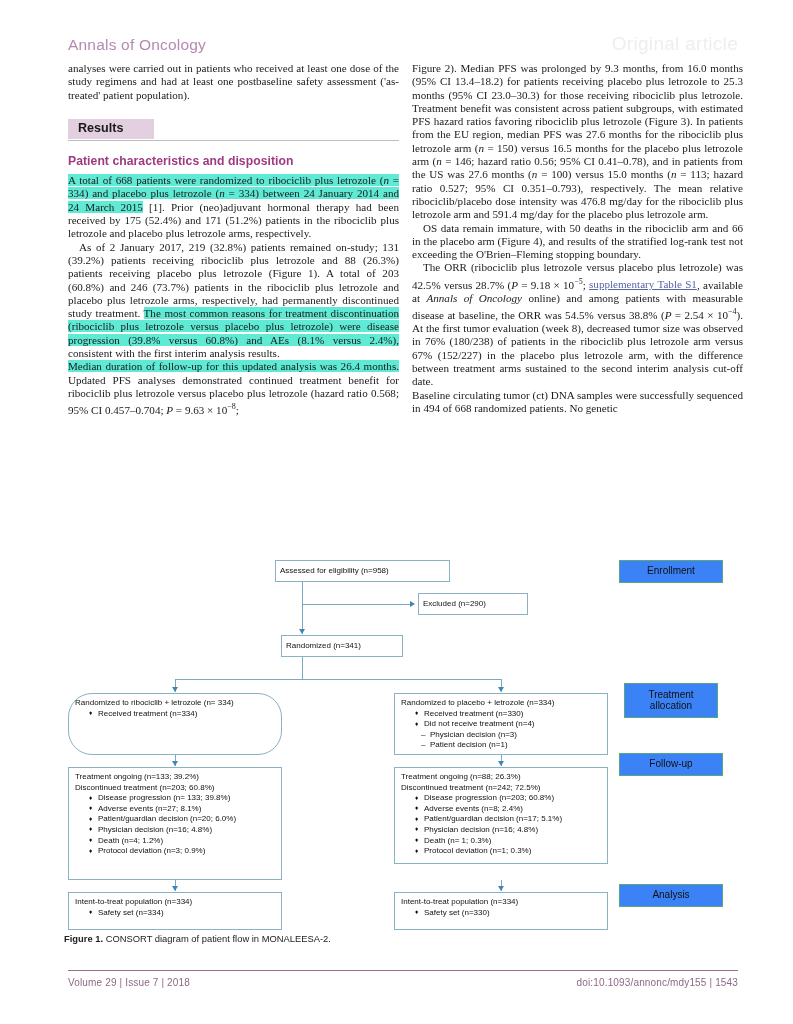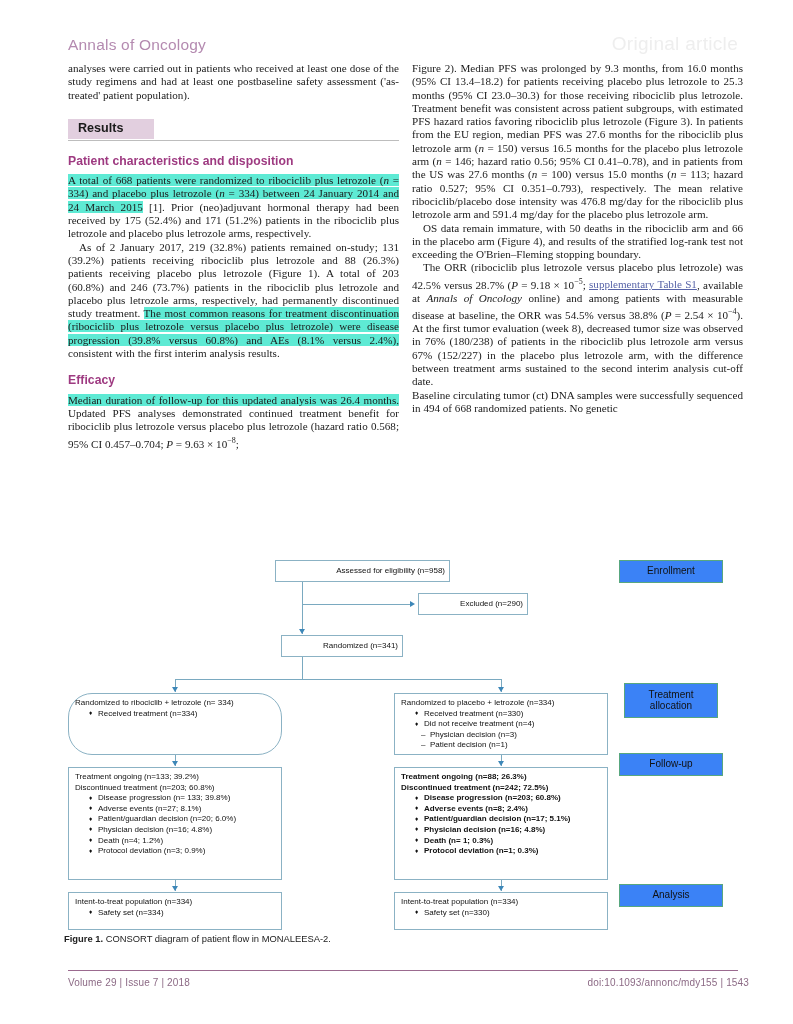--- a/index.html
+++ b/index.html
@@ -119,21 +119,21 @@
     font-family: "Liberation Sans", sans-serif;
     font-size: 8.0px;
     line-height: 10.6px;
     color: #111;
     padding: 4px 6px;
   }
   .fbox.center {
     text-align: center;
     display: flex;
     align-items: center;
-    justify-content: flex-end;
+    justify-content: flex-start;
     padding: 2px 4px;
   }
   .fbox ul {
     margin: 0;
     padding: 0 0 0 14px;
     list-style: none;
   }
   .fbox ul li {
     position: relative;
     padding-left: 9px;
@@ -213,21 +213,21 @@
     position: absolute;
     left: 68px;
     top: 977px;
     font-family: "Liberation Sans", sans-serif;
     font-size: 10px;
     color: #8c6a85;
     letter-spacing: 0.15px;
   }
   .footer-right {
     position: absolute;
-    right: 44px;
+    right: 55px;
     top: 977px;
     font-family: "Liberation Sans", sans-serif;
     font-size: 10px;
     color: #8c6a85;
     letter-spacing: 0.15px;
   }
 </style>
 </head>
 <body>
 
@@ -243,21 +243,20 @@
       <div class="rule"></div>
       <span class="band">Results</span>
     </div>
 
     <h3 class="sub">Patient characteristics and disposition</h3>
 
     <p><span class="hl">A total of 668 patients were randomized to ribociclib plus letrozole (</span><span class="hl ital">n</span><span class="hl"> = 334) and placebo plus letrozole (</span><span class="hl ital">n</span><span class="hl"> = 334) between 24 January 2014 and 24 March 2015</span><span> [1]. Prior (neo)adjuvant hormonal therapy had been received by 175 (52.4%) and 171 (51.2%) patients in the ribociclib plus letrozole and placebo plus letrozole arms, respectively.</span></p>
 
     <p class="indent"><span>As of 2 January 2017, 219 (32.8%) patients remained on-study; 131 (39.2%) patients receiving ribociclib plus letrozole and 88 (26.3%) patients receiving placebo plus letrozole (Figure 1). A total of 203 (60.8%) and 246 (73.7%) patients in the ribociclib plus letrozole and placebo plus letrozole arms, respectively, had permanently discontinued study treatment. </span><span class="hl">The most common reasons for treatment discontinuation (ribociclib plus letrozole versus placebo plus letrozole) were disease progression (39.8% versus 60.8%) and AEs (8.1% versus 2.4%),</span><span> consistent with the first interim analysis results.</span></p>
 
-    <h3 class="sub">Efficacy</h3>
 
     <p><span class="hl">Median duration of follow-up for this updated analysis was 26.4 months.</span><span> Updated PFS analyses demonstrated continued treatment benefit for ribociclib plus letrozole versus placebo plus letrozole (hazard ratio 0.568; 95% CI 0.457–0.704; </span><span class="ital">P</span><span> = 9.63 × 10</span><sup class="ex">−8</sup><span>;</span></p>
   </div>
 
   <div class="col col-right">
     <p><span>Figure 2). Median PFS was prolonged by 9.3 months, from 16.0 months (95% CI 13.4–18.2) for patients receiving placebo plus letrozole to 25.3 months (95% CI 23.0–30.3) for those receiving ribociclib plus letrozole. Treatment benefit was consistent across patient subgroups, with estimated PFS hazard ratios favoring ribociclib plus letrozole (Figure 3). In patients from the EU region, median PFS was 27.6 months for the ribociclib plus letrozole arm (</span><span class="ital">n</span><span> = 150) versus 16.5 months for the placebo plus letrozole arm (</span><span class="ital">n</span><span> = 146; hazard ratio 0.56; 95% CI 0.41–0.78), and in patients from the US was 27.6 months (</span><span class="ital">n</span><span> = 100) versus 15.0 months (</span><span class="ital">n</span><span> = 113; hazard ratio 0.527; 95% CI 0.351–0.793), respectively. The mean relative ribociclib/placebo dose intensity was 476.8 mg/day for the ribociclib plus letrozole arm and 591.4 mg/day for the placebo plus letrozole arm.</span></p>
 
     <p class="indent">OS data remain immature, with 50 deaths in the ribociclib arm and 66 in the placebo arm (Figure 4), and results of the stratified log-rank test not exceeding the O'Brien–Fleming stopping boundary.</p>
 
     <p class="indent"><span>The ORR (ribociclib plus letrozole versus placebo plus letrozole) was 42.5% versus 28.7% (</span><span class="ital">P</span><span> = 9.18 × 10</span><sup class="ex">−5</sup><span>; </span><a href="#" class="lnk">supplementary Table S1</a><span>, available at </span><span class="ital">Annals of Oncology</span><span> online) and among patients with measurable disease at baseline, the ORR was 54.5% versus 38.8% (</span><span class="ital">P</span><span> = 2.54 × 10</span><sup class="ex">−4</sup><span>). At the first tumor evaluation (week 8), decreased tumor size was observed in 76% (180/238) of patients in the ribociclib plus letrozole arm versus 67% (152/227) in the placebo plus letrozole arm, with the difference between treatment arms sustained to the second interim analysis cut-off date.</span></p>
@@ -323,21 +322,21 @@
       <ul>
         <li>Disease progression (n= 133; 39.8%)</li>
         <li>Adverse events (n=27; 8.1%)</li>
         <li>Patient/guardian decision (n=20; 6.0%)</li>
         <li>Physician decision (n=16; 4.8%)</li>
         <li>Death (n=4; 1.2%)</li>
         <li>Protocol deviation (n=3; 0.9%)</li>
       </ul>
     </div>
 
-    <div class="fbox" style="left:394px; top:215px; width:214px; height:113px;font-weight:bold;">
+    <div class="fbox" style="left:394px; top:215px; width:214px; height:97px;">
       <div>Treatment ongoing (n=88; 26.3%)</div>
       <div>Discontinued treatment (n=242; 72.5%)</div>
       <ul>
         <li>Disease progression (n=203; 60.8%)</li>
         <li>Adverse events (n=8; 2.4%)</li>
         <li>Patient/guardian decision (n=17; 5.1%)</li>
         <li>Physician decision (n=16; 4.8%)</li>
         <li>Death (n= 1; 0.3%)</li>
         <li>Protocol deviation (n=1; 0.3%)</li>
       </ul>

